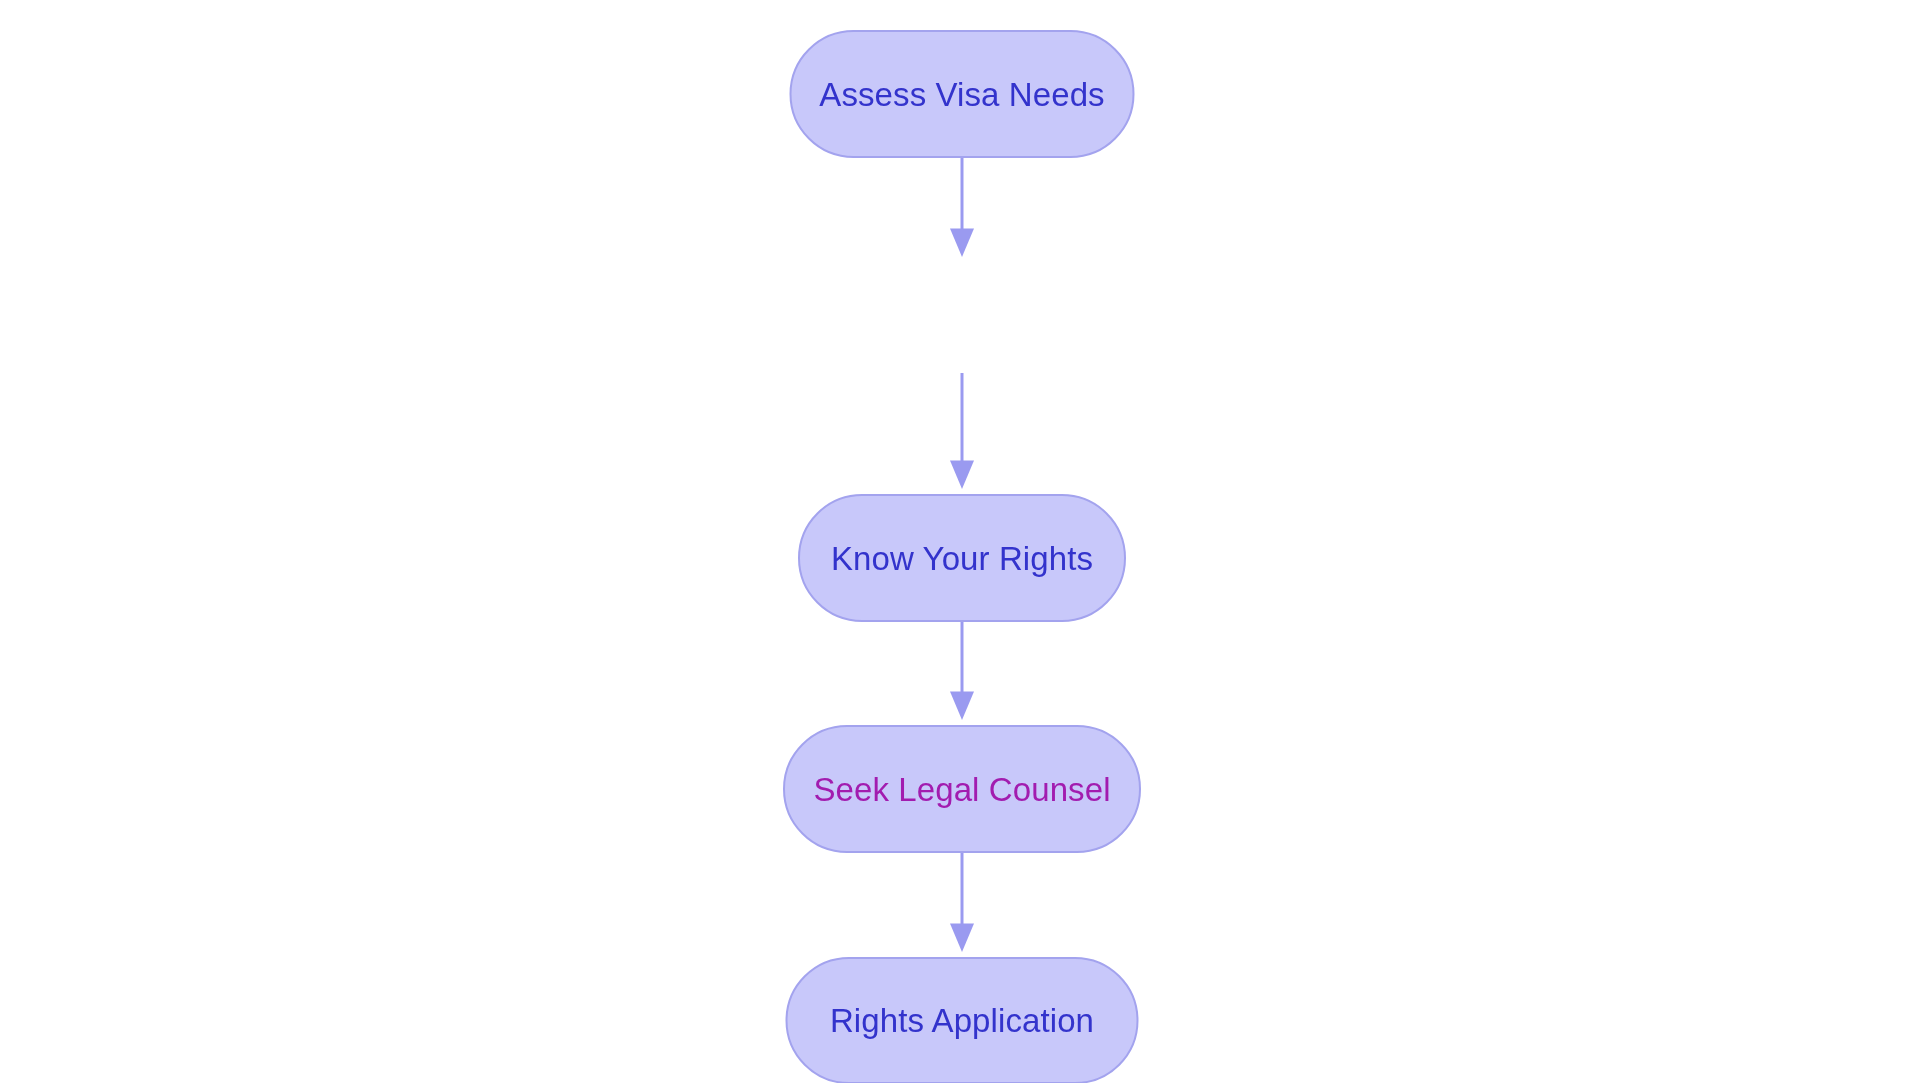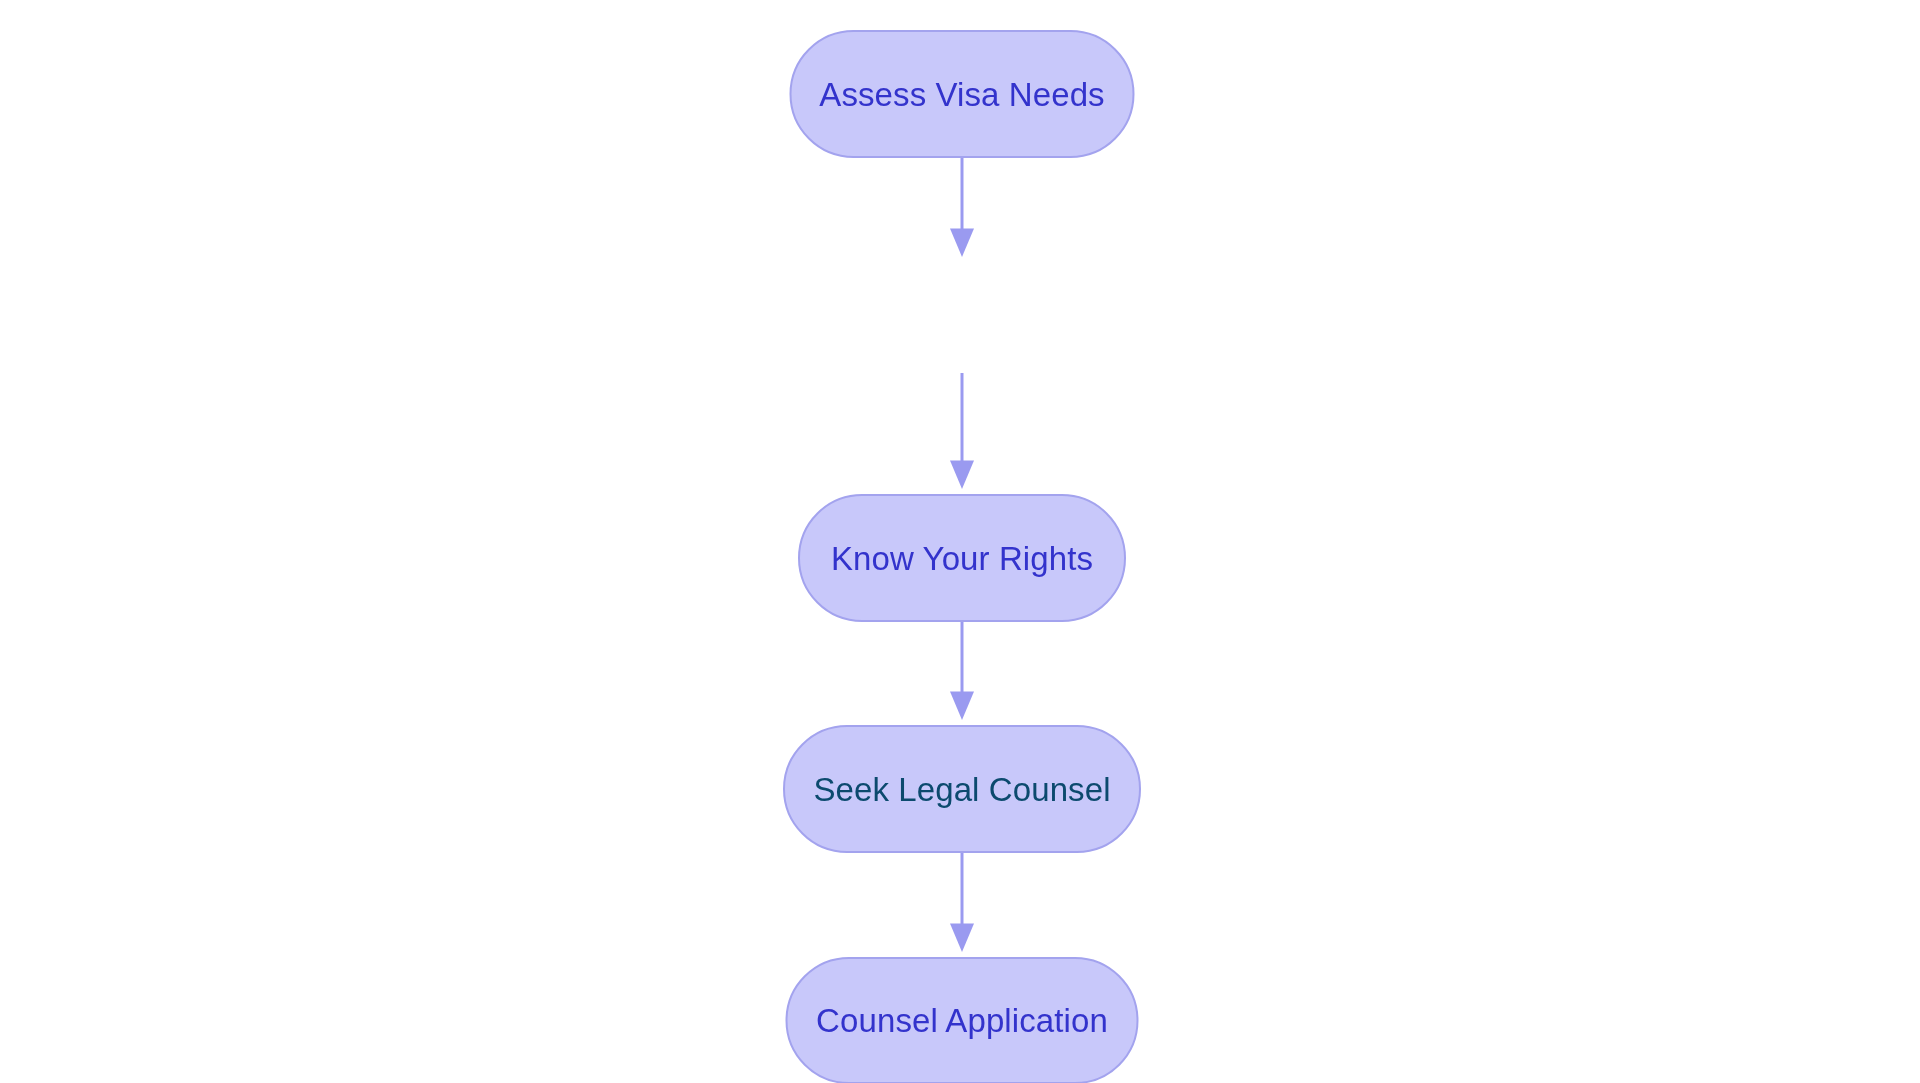--- a/index.html
+++ b/index.html
@@ -83,20 +83,20 @@
   </svg>
 
   <div id="node-column">
       <div class="flow-node" style="left: 962px; top: 13px; width: 345px; height: 128px; background: rgb(200, 200, 250); border-color: rgb(163, 163, 238);">
         <span class="flow-node-label" style="color: rgb(51, 51, 204);">Assess Visa Needs</span>
       </div>
       <div class="flow-node" style="left: 962px; top: 477px; width: 328px; height: 128px; background: rgb(200, 200, 250); border-color: rgb(163, 163, 238);">
         <span class="flow-node-label" style="color: rgb(51, 51, 204); text-align: center;">Know Your Rights</span>
       </div>
       <div class="flow-node" style="left: 962px; top: 708px; width: 358px; height: 128px; background: rgb(200, 200, 250); border-color: rgb(163, 163, 238);">
-        <span class="flow-node-label" style="color: #0c4a6e;">Seek Legal Counsel</span>
+        <span class="flow-node-label" style="color: #a21caf;">Seek Legal Counsel</span>
       </div>
       <div class="flow-node" style="left: 962px; top: 939.5px; width: 353px; height: 127px; background: rgb(200, 200, 250); border-color: rgb(163, 163, 238);">
-        <span class="flow-node-label" style="color: rgb(51, 51, 204);">Counsel Application</span>
+        <span class="flow-node-label" style="color: rgb(51, 51, 204);">Rights Application</span>
       </div>
     </div>
 
 </div>
 
 </body></html>

